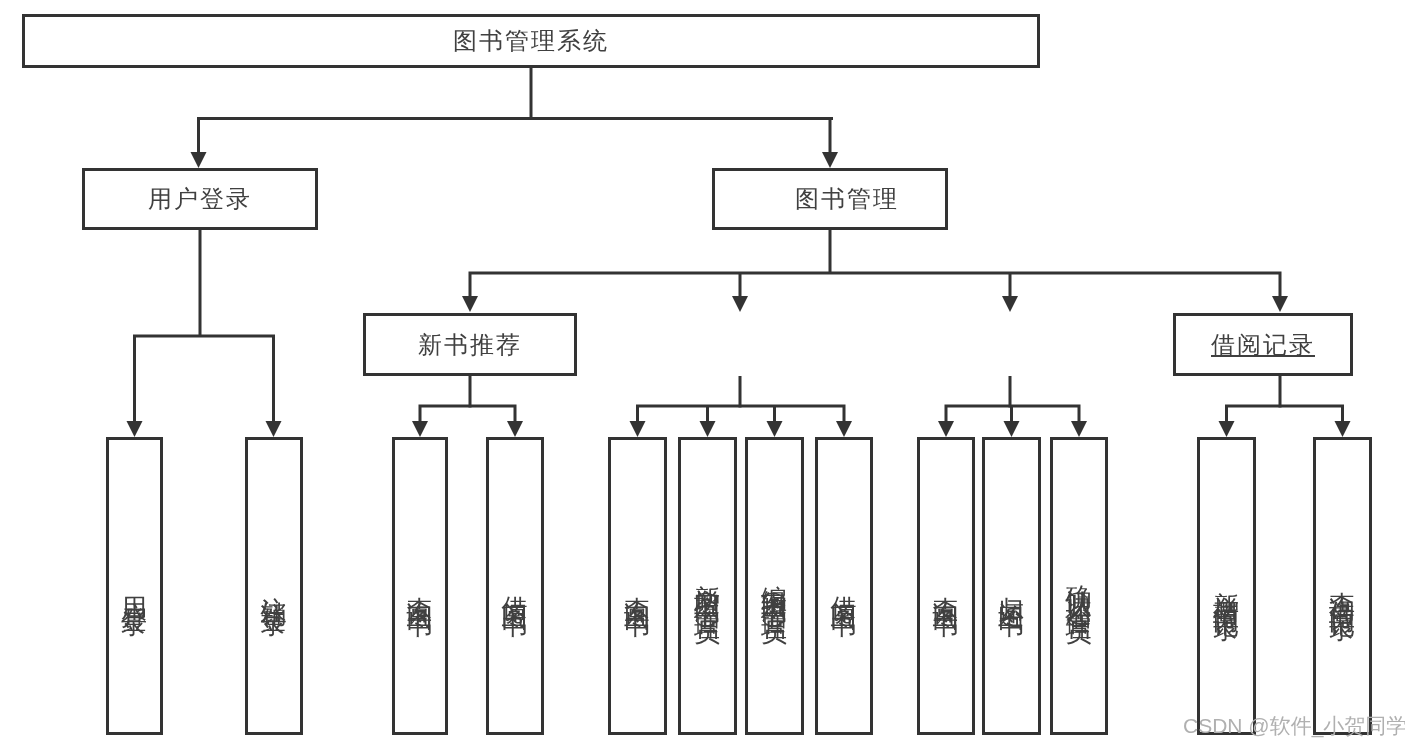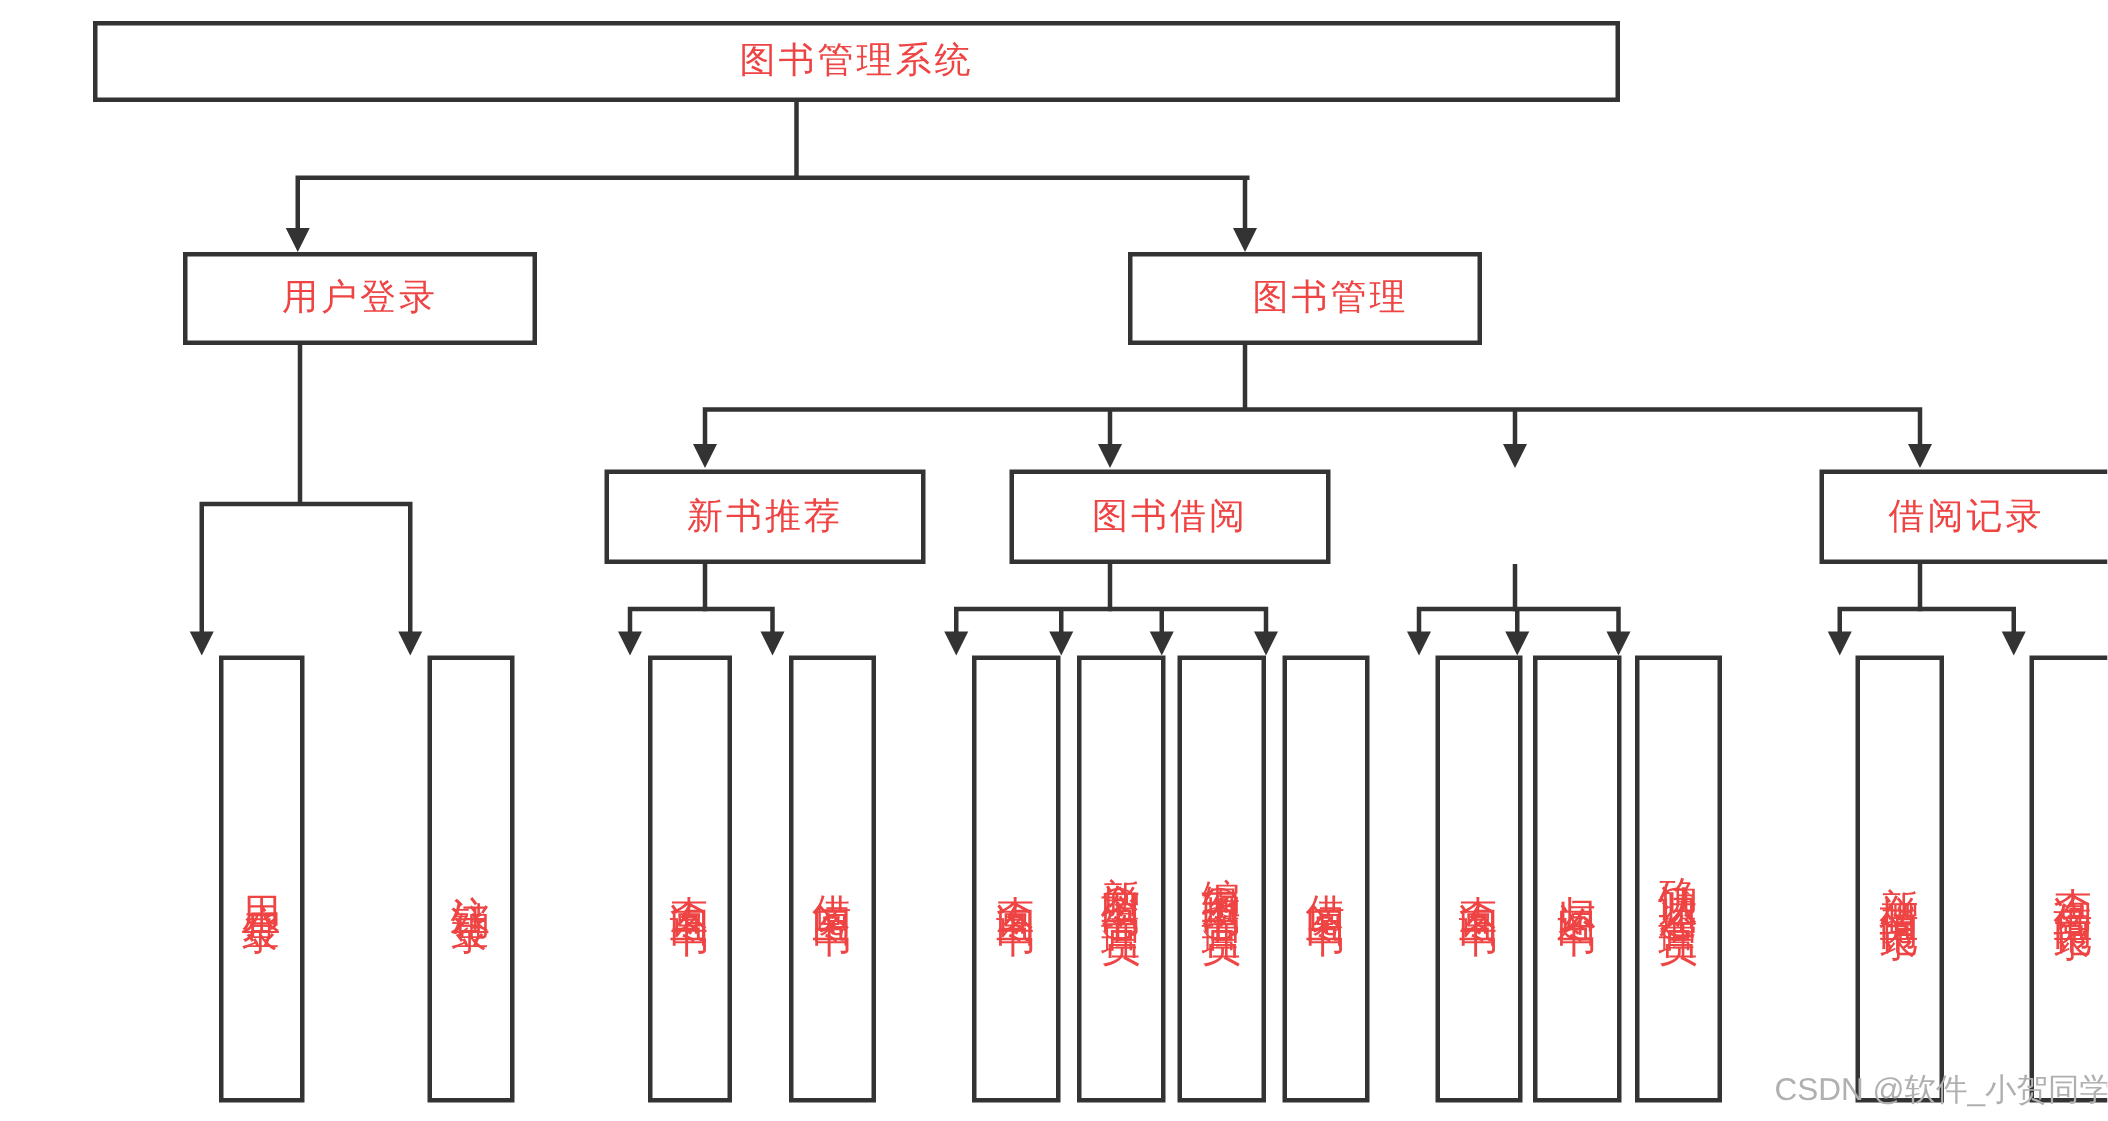--- a/index.html
+++ b/index.html
@@ -14,26 +14,25 @@
   .connectors {
     position: absolute;
     left: 0; top: 0;
     width: 1405px; height: 747px;
   }
   .node {
     position: absolute;
     box-sizing: border-box;
     border: 3px solid #333333;
     background: #ffffff;
-    color: #ef4444;
+    color: #404040;
     display: flex;
     align-items: center;
     justify-content: center;
     text-align: center;
-    margin-left: 40px;
   }
   .hbox {
     font-size: 24px;
     letter-spacing: 2px;
     line-height: 1;
   }
   .root {
     border-width: 3px;
   }
   .vbox {
@@ -109,22 +108,21 @@
 
   <div class="node hbox root" style="left:22px; top:14px; width:1018px; height:54px;">图书管理系统</div>
 
   <div class="node hbox" style="left:82px; top:168px; width:236px; height:62px;">用户登录</div>
   <div class="node hbox" style="left:712px; top:168px; width:236px; height:62px;padding-left:34px;">图书管理</div>
 
   <div class="node vbox" style="left:106px; width:57px;">用户登录</div>
   <div class="node vbox" style="left:245px; width:58px;">注销登录</div>
 
   <div class="node hbox" style="left:363px; top:313px; width:214px; height:63px;">新书推荐</div>
-  <div class="node hbox" style="left:633px; top:313px; width:214px; height:63px;">图书借阅</div>
-  <div class="node hbox" style="left:1173px; top:313px; width:196px; height:63px;">借阅记录</div>
+  <div class="node hbox" style="left:1173px; top:313px; width:180px; height:63px;text-decoration:underline;">借阅记录</div>
 
   <div class="node vbox" style="left:392px; width:56px;">查询图书</div>
   <div class="node vbox" style="left:486px; width:58px;">借阅图书</div>
 
   <div class="node vbox" style="left:608px; width:59px;">查询图书</div>
   <div class="node vbox" style="left:678px; width:59px;">新增图书（管理员）</div>
   <div class="node vbox" style="left:745px; width:59px;">编辑图书（管理员）</div>
   <div class="node vbox" style="left:815px; width:58px;">借阅图书</div>
 
   <div class="node vbox" style="left:917px; width:58px;">查询图书</div>

